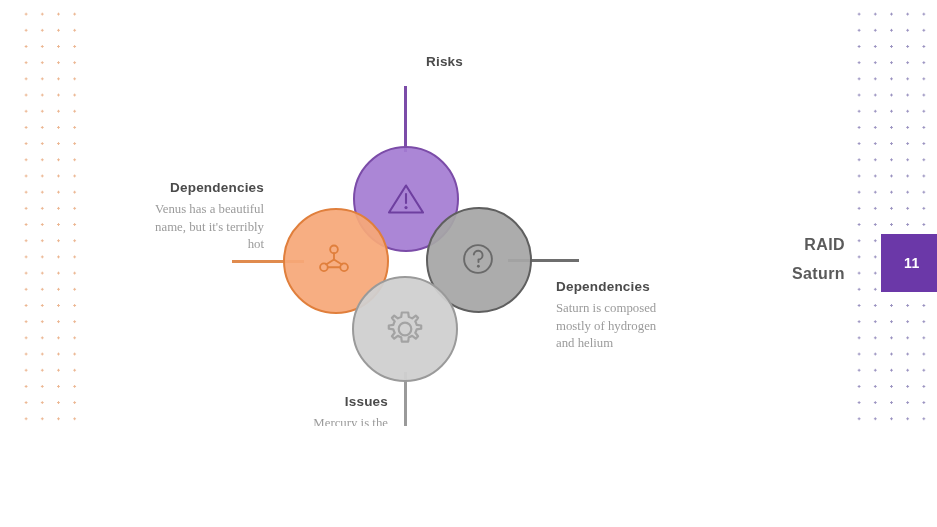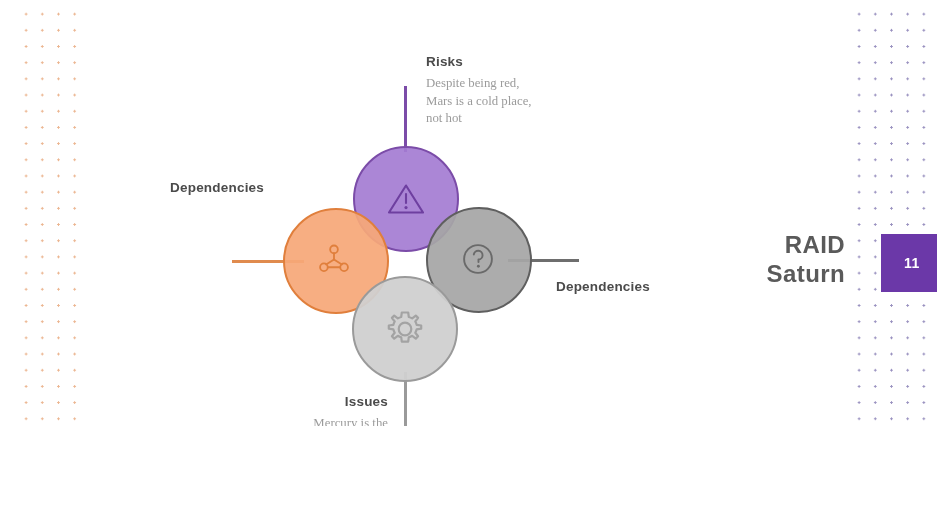--- a/index.html
+++ b/index.html
@@ -142,21 +142,21 @@
   .lbl-assum    { left: 556px; top: 279px; width: 150px; text-align: left; }
   .lbl-issues   { left: 242px; top: 394px; width: 146px; text-align: right; }
 
   
   #raid-title {
     position: absolute;
     left: 690px;
     top: 230px;
     width: 155px;
     text-align: right;
-    font-size: 24px;
+    font-size: 16px;
     font-weight: bold;
     line-height: 29px;
     color: #5a5a5a;
     letter-spacing: .4px;
   }
   #page-badge {
     position: absolute;
     left: 881px;
     top: 234px;
     width: 62px;
@@ -227,31 +227,34 @@
         <svg viewBox="0 0 48 48" width="48" height="48" fill="none" stroke="#a3a3a3" stroke-width="2.2" stroke-linecap="round" stroke-linejoin="round">
           <circle cx="24" cy="24" r="6.3"></circle>
           <path d="M24 7.5 l3.2 0 0.6 4.5 a12.8 12.8 0 0 1 3.4 1.4 l3.6-2.8 2.3 2.3 -2.8 3.6 a12.8 12.8 0 0 1 1.4 3.4 l4.5 0.6 0 3.2 -4.5 0.6 a12.8 12.8 0 0 1 -1.4 3.4 l2.8 3.6 -2.3 2.3 -3.6-2.8 a12.8 12.8 0 0 1 -3.4 1.4 l-0.6 4.5 -3.2 0 -3.2 0 -0.6-4.5 a12.8 12.8 0 0 1 -3.4-1.4 l-3.6 2.8 -2.3-2.3 2.8-3.6 a12.8 12.8 0 0 1 -1.4-3.4 l-4.5-0.6 0-3.2 4.5-0.6 a12.8 12.8 0 0 1 1.4-3.4 l-2.8-3.6 2.3-2.3 3.6 2.8 a12.8 12.8 0 0 1 3.4-1.4 l0.6-4.5 Z"></path>
         </svg>
       </span>
     </div>
   </div>
 
   <div class="label lbl-risks">
     <span class="title">Risks</span>
-    <span class="body">Despite being red,
-Mars is a cold place,
-not hot</span>
   </div>
 
   <div class="label lbl-deps">
     <span class="title">Dependencies</span>
+    <span class="body">Venus has a beautiful
+name, but it's terribly
+hot</span>
   </div>
 
   <div class="label lbl-assum">
     <span class="title">Dependencies</span>
+    <span class="body">Saturn is composed
+mostly of hydrogen
+and helium</span>
   </div>
 
   <div class="label lbl-issues">
     <span class="title">Issues</span>
     <span class="body">Mercury is the
 closest planet to the
 Sun</span>
   </div>
 
   <div id="raid-title">

